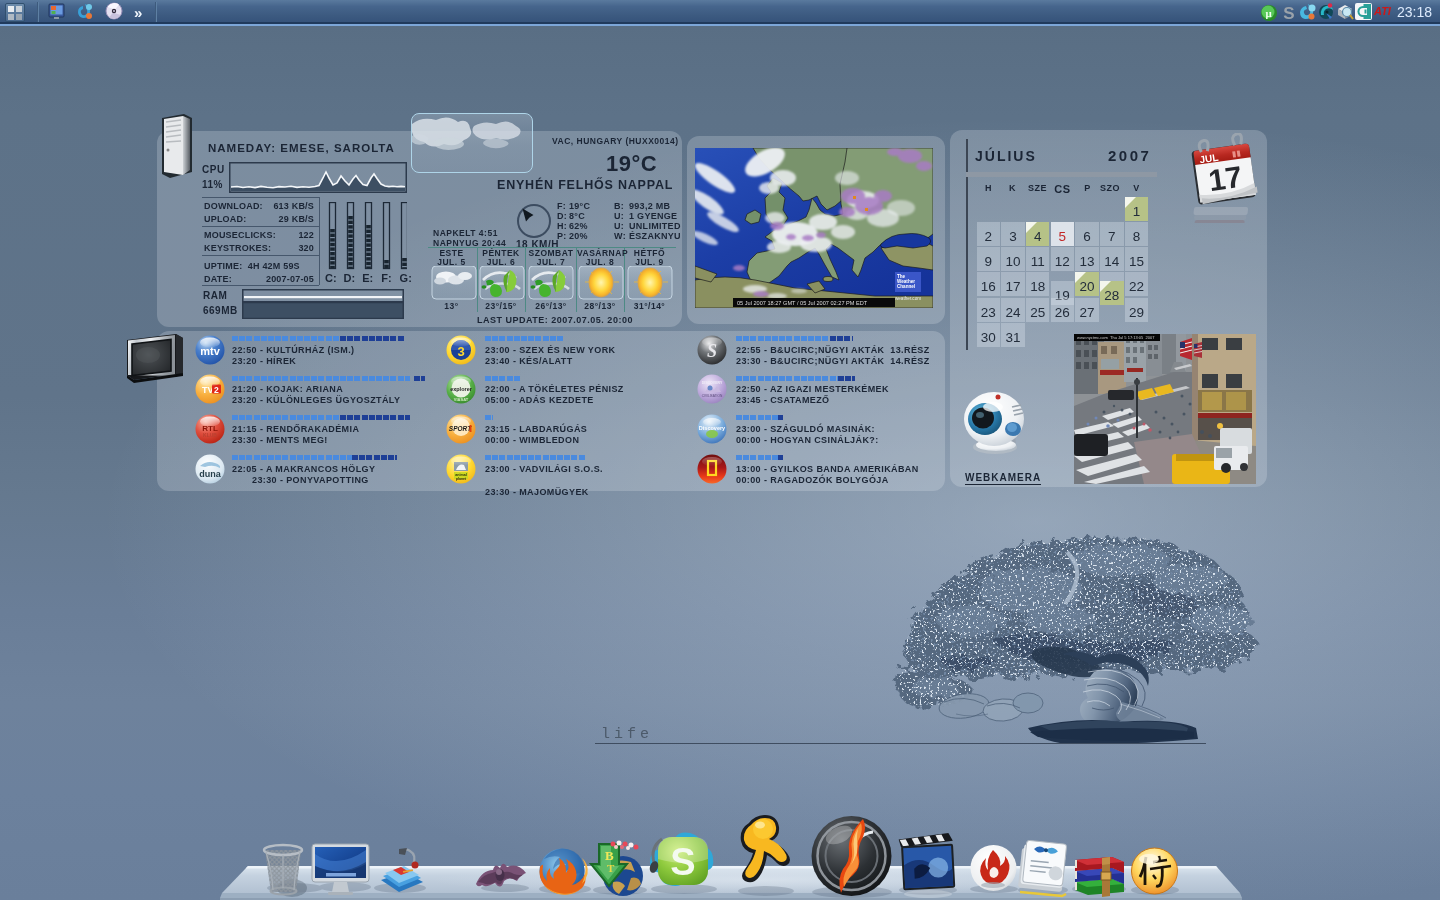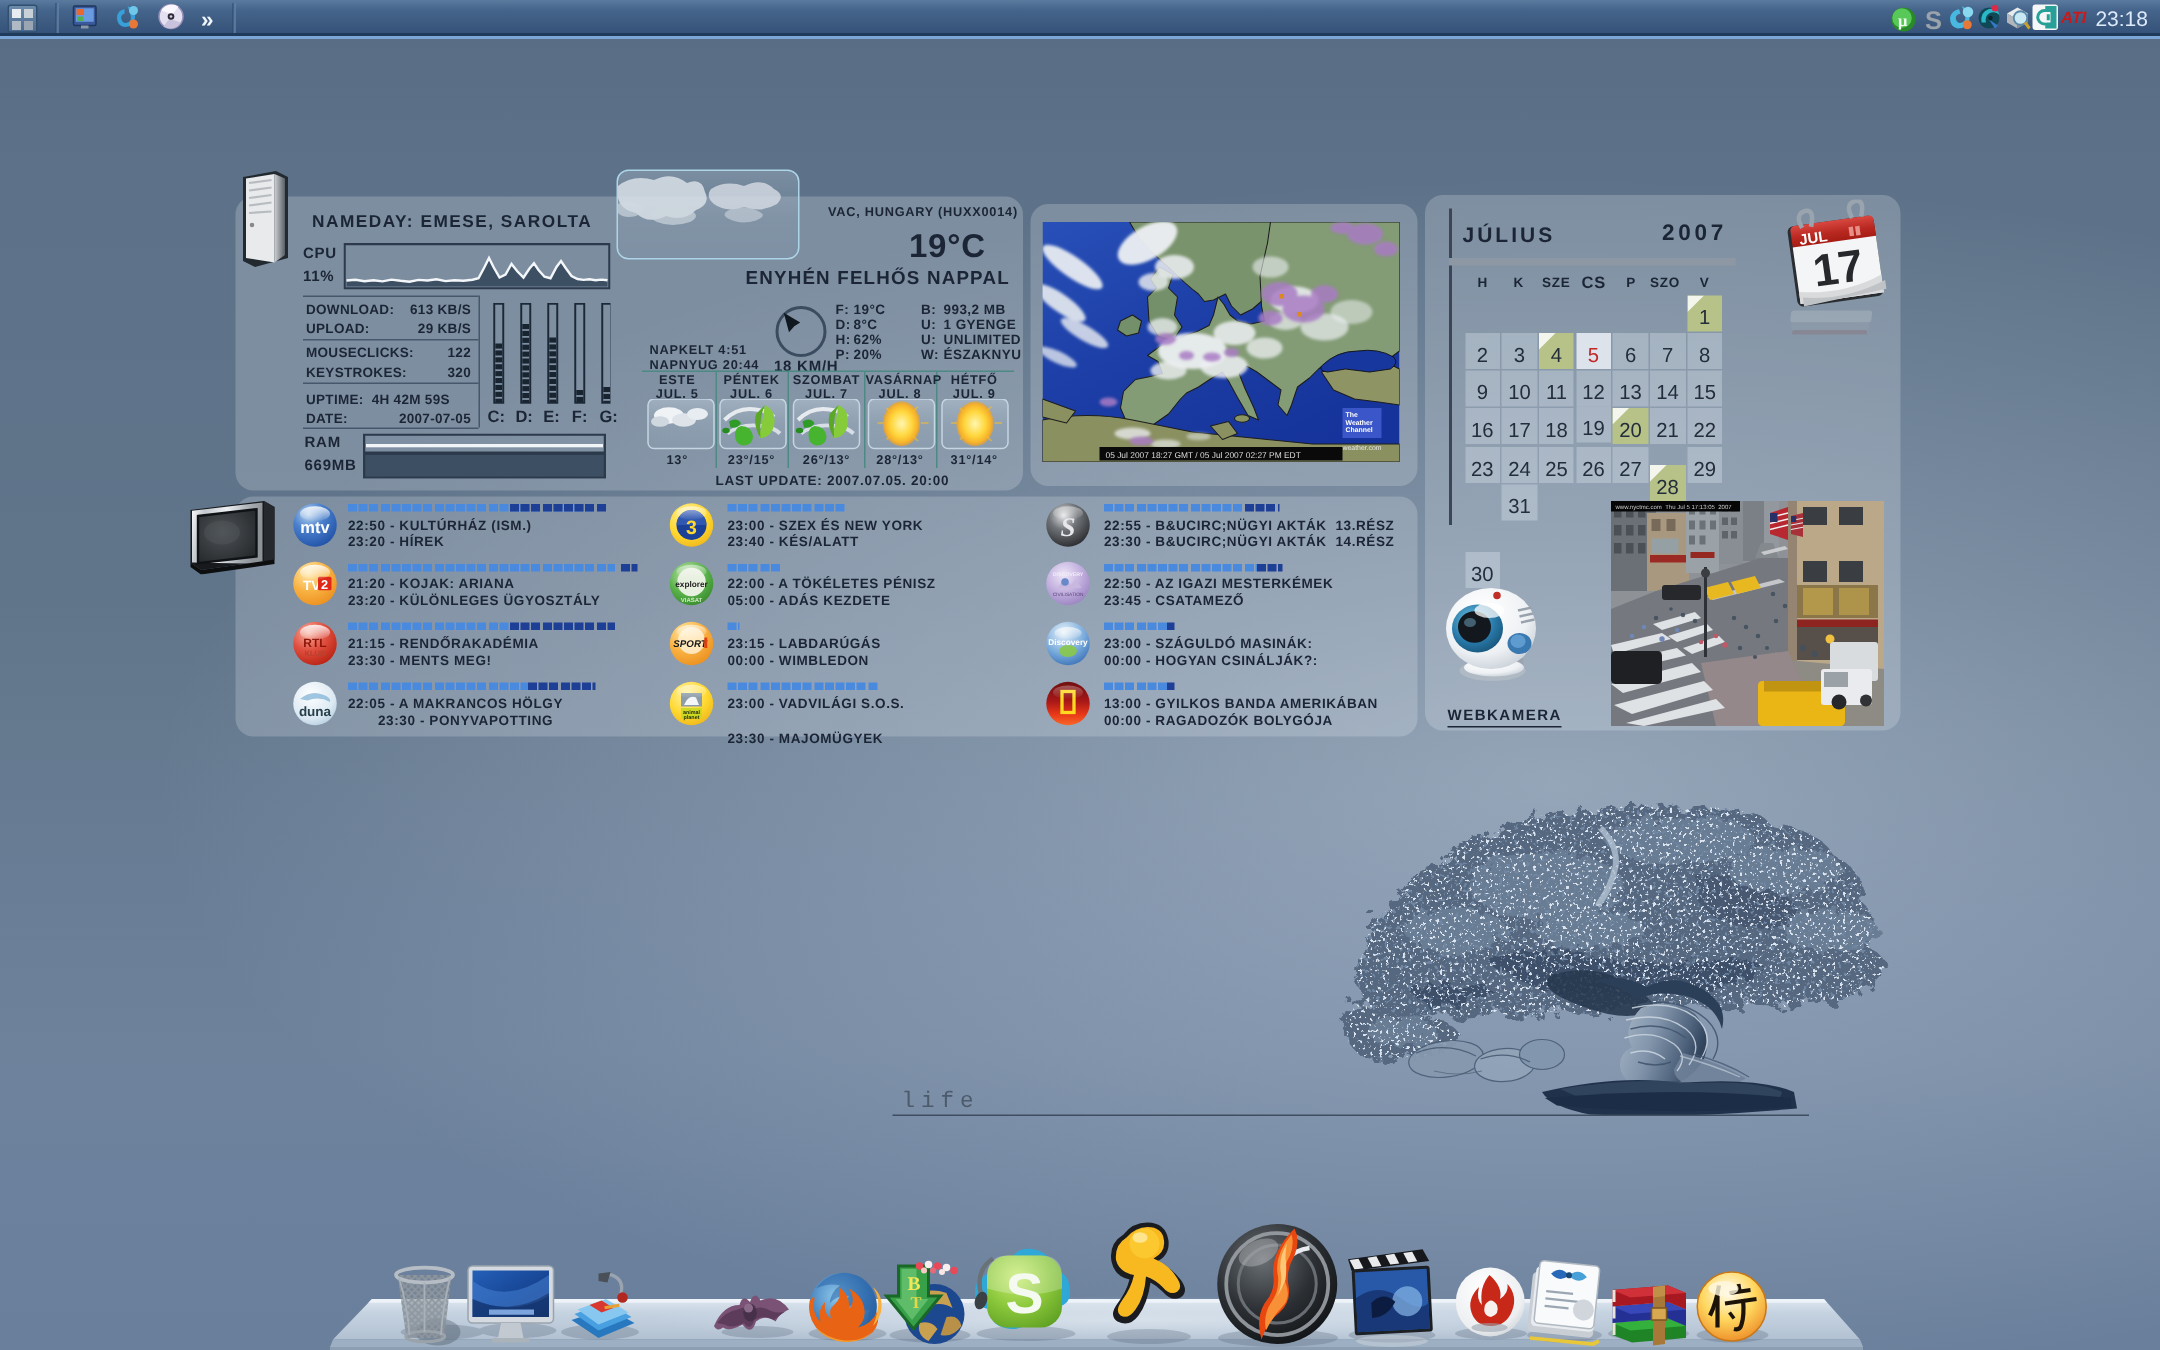--- a/index.html
+++ b/index.html
@@ -911,21 +911,21 @@
     </div>
 <div class="cal" style="left:976.5px;top:272.4px;">
       <span>16</span>
     </div>
 <div class="cal" style="left:1001.2px;top:272.4px;">
       <span>17</span>
     </div>
 <div class="cal" style="left:1025.9px;top:272.4px;">
       <span>18</span>
     </div>
-<div class="cal" style="left:1050.6px;top:271px;">
+<div class="cal" style="left:1050.6px;top:281px;">
       <span>19</span>
     </div>
 <div class="cal calg" style="left:1075.3px;top:272.4px;">
       <b class="fold"></b>
       <span>20</span>
     </div>
 <div class="cal" style="left:1100.0px;top:272.4px;">
       <span>21</span>
     </div>
 <div class="cal" style="left:1124.7px;top:272.4px;">
@@ -939,28 +939,28 @@
     </div>
 <div class="cal" style="left:1025.9px;top:297.7px;">
       <span>25</span>
     </div>
 <div class="cal" style="left:1050.6px;top:297.7px;">
       <span>26</span>
     </div>
 <div class="cal" style="left:1075.3px;top:297.7px;">
       <span>27</span>
     </div>
-<div class="cal calg" style="left:1100.0px;top:310px;">
+<div class="cal calg" style="left:1100.0px;top:281px;">
       <b class="fold"></b>
       <span>28</span>
     </div>
 <div class="cal" style="left:1124.7px;top:297.7px;">
       <span>29</span>
     </div>
-<div class="cal" style="left:976.5px;top:323.0px;margin-top:45px;">
+<div class="cal" style="left:976.5px;top:323.0px;">
       <span>30</span>
     </div>
 <div class="cal" style="left:1001.2px;top:323.0px;">
       <span>31</span>
     </div>
 </div>
 
 <svg class="abs" style="left:1186px;top:133px" width="76" height="90" viewBox="0 0 76 90">
   <defs>
     <linearGradient id="calred" x1="0" y1="0" x2="0" y2="1">

